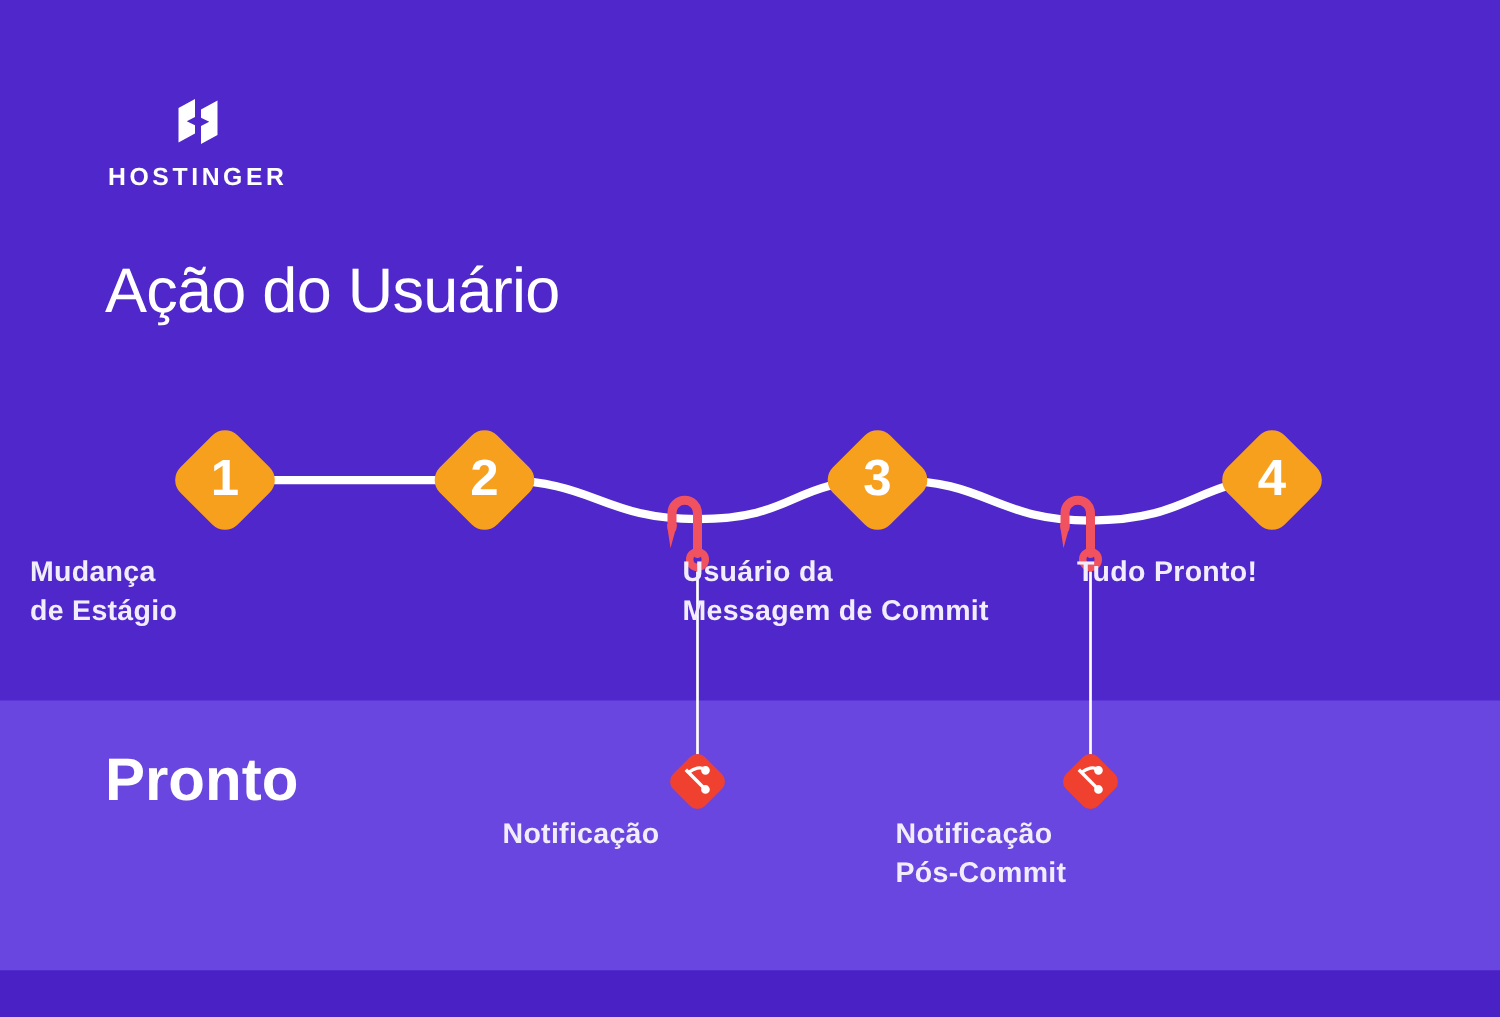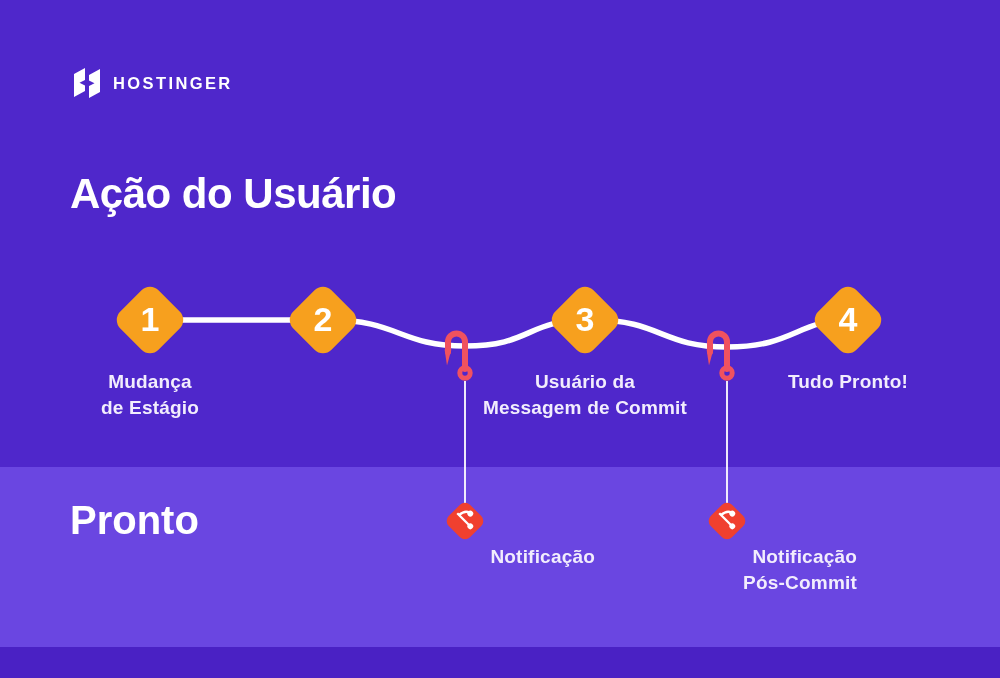--- a/index.html
+++ b/index.html
@@ -25,32 +25,32 @@
   .band{
     position:absolute;left:0;top:467px;width:1000px;height:180px;
     background:var(--bg-band);
   }
   .footer-strip{
     position:absolute;left:0;top:647px;width:1000px;height:31px;
     background:var(--bg-footer);
   }
   .header{
     position:absolute;left:72px;top:64px;height:38px;
-    display:flex;align-items:center;gap:11px;
+    display:flex;align-items:center;gap:11px;flex-direction:column;
   }
   .brand{
     font-size:16.5px;font-weight:800;letter-spacing:2.4px;color:#fff;
   }
   .tagline{
     position:absolute;top:73px;right:73px;
     font-size:17px;font-weight:800;letter-spacing:0.4px;color:#fff;
   }
   .title-user-action{
     position:absolute;left:70px;top:170px;
-    font-size:42px;font-weight:700;letter-spacing:-0.5px;color:#fff;
+    font-size:42px;font-weight:400;letter-spacing:-0.5px;color:#fff;
   }
   .title-hooks{
     position:absolute;left:70px;top:498px;
     font-size:40px;font-weight:800;color:#fff;
   }
   .flow-svg{
     position:absolute;left:0;top:0;width:1000px;height:678px;z-index:1;
   }
   .diamond{
     position:absolute;top:293px;width:54px;height:54px;
@@ -58,27 +58,27 @@
     transform:rotate(45deg);z-index:2;
     display:flex;align-items:center;justify-content:center;
   }
   .diamond .num{
     transform:rotate(-45deg);
     font-size:34px;font-weight:800;color:#fff;padding-bottom:2px;
   }
   .d1{left:123px}.d2{left:296px}.d3{left:558px}.d4{left:821px}
   .step-label{
     position:absolute;top:369px;width:260px;z-index:2;
-    text-align:center;font-size:19px;font-weight:700;line-height:26px;
+    font-size:19px;font-weight:700;line-height:26px;
     color:var(--label);letter-spacing:0.2px;
   }
   .sl1{left:20px}.sl2{left:193px}.sl3{left:455px}.sl4{left:718px}
   .hook-label{
     position:absolute;top:544px;width:260px;z-index:2;
-    text-align:right;font-size:19px;font-weight:700;line-height:25.5px;
+    text-align:left;font-size:19px;font-weight:700;line-height:25.5px;
     color:var(--label);letter-spacing:0.2px;
   }
   .hl1{left:335px}.hl2{left:597px}
 </style>
 </head>
 <body>
 
 <div class="canvas">
 
   <div class="band"></div>

